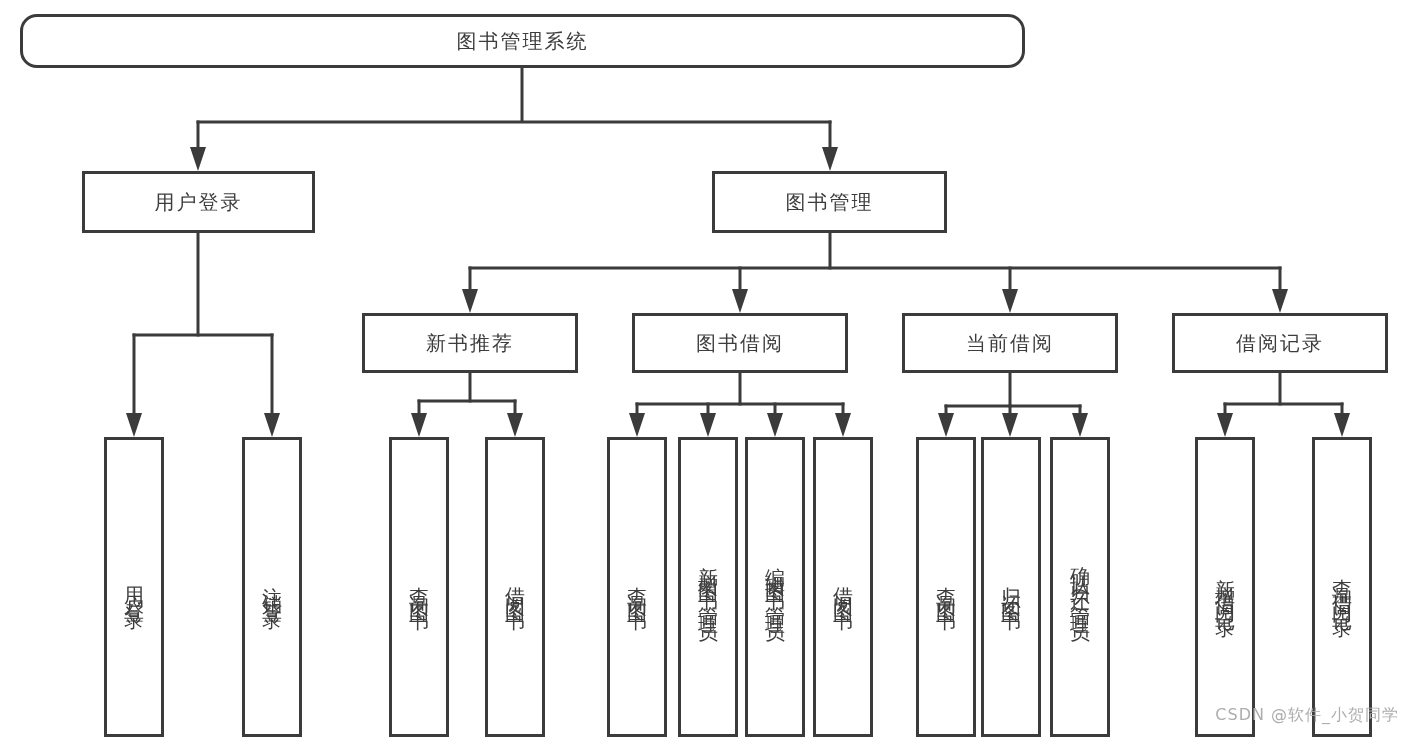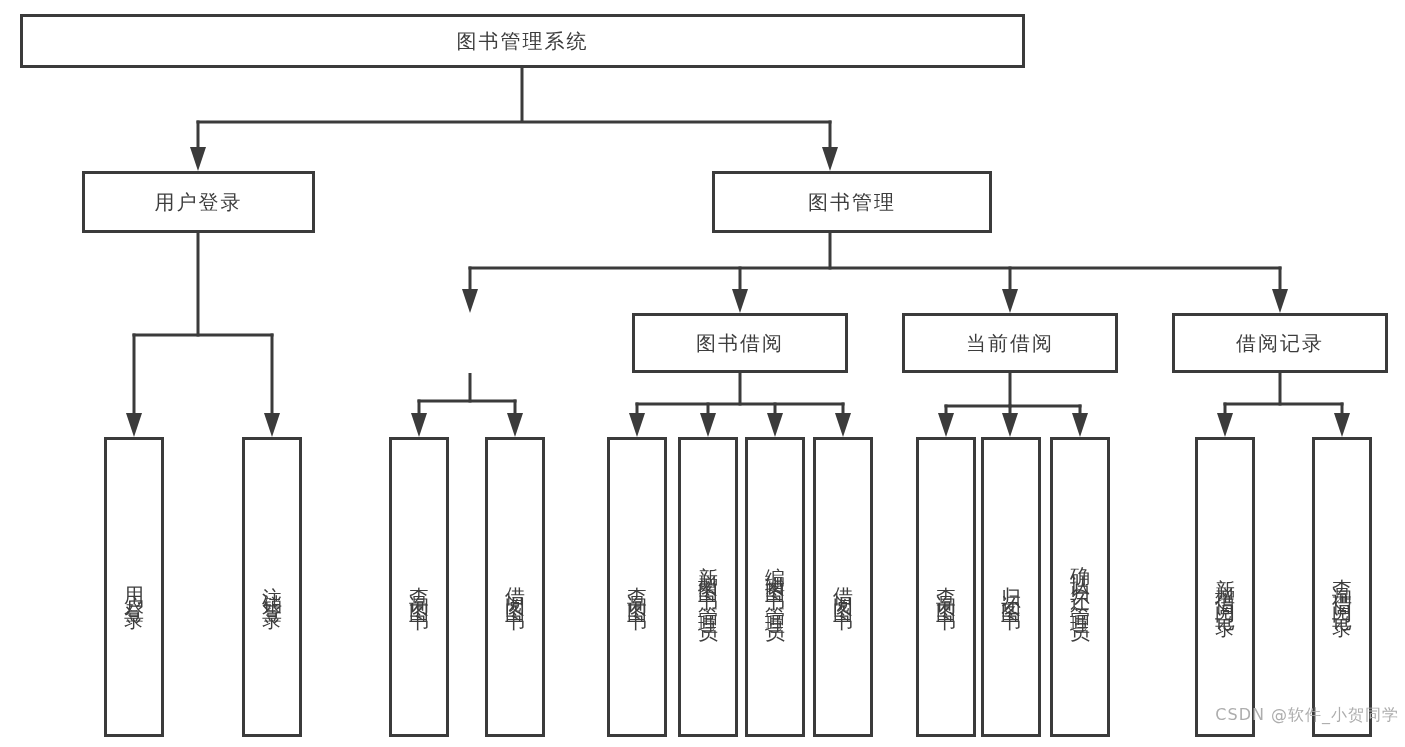--- a/index.html
+++ b/index.html
@@ -84,25 +84,26 @@
 
       <line x1="1280" y1="373" x2="1280" y2="405.5"></line>
       <line x1="1223.5" y1="404" x2="1343.5" y2="404"></line>
       <line x1="1225" y1="402.5" x2="1225" y2="416"></line>
       <polygon points="1217,413 1233,413 1225,437" stroke="none"></polygon>
       <line x1="1342" y1="402.5" x2="1342" y2="416"></line>
       <polygon points="1334,413 1350,413 1342,437" stroke="none"></polygon>
     </g>
   </svg>
 
-  <div class="box" style="left:20px;top:14px;width:1005px;height:54px;">图书管理系统</div>
+  <div class="box" style="left:20px;top:14px;width:1005px;height:54px;border-radius:17px;">图书管理系统</div>
 
   <div class="box" style="left:82px;top:171px;width:233px;height:62px;">用户登录</div>
-  <div class="box" style="left:712px;top:171px;width:280px;height:62px;">图书管理</div>
+  <div class="box" style="left:712px;top:171px;width:235px;height:62px;">图书管理</div>
 
+  <div class="box" style="left:362px;top:313px;width:216px;height:60px;">新书推荐</div>
   <div class="box" style="left:902px;top:313px;width:216px;height:60px;">当前借阅</div>
   <div class="box" style="left:632px;top:313px;width:216px;height:60px;">图书借阅</div>
   <div class="box" style="left:1172px;top:313px;width:216px;height:60px;">借阅记录</div>
 
   <div class="box leaf" style="left:104px;top:437px;width:60px;height:300px;">用户登录</div>
   <div class="box leaf" style="left:242px;top:437px;width:60px;height:300px;">注销登录</div>
 
   <div class="box leaf" style="left:389px;top:437px;width:60px;height:300px;">查询图书</div>
   <div class="box leaf" style="left:485px;top:437px;width:60px;height:300px;">借阅图书</div>
 

